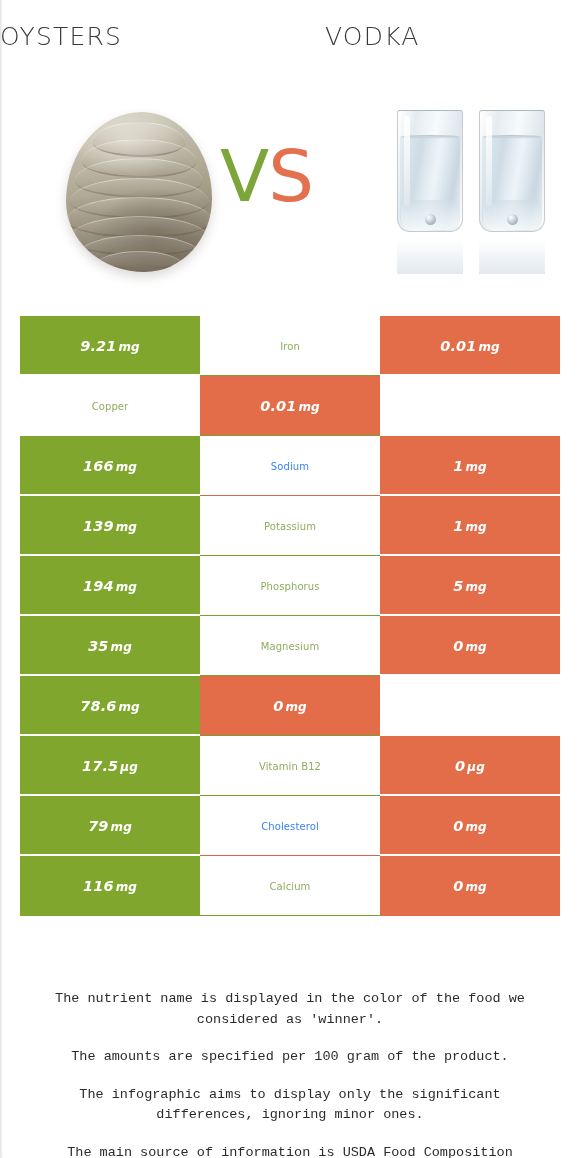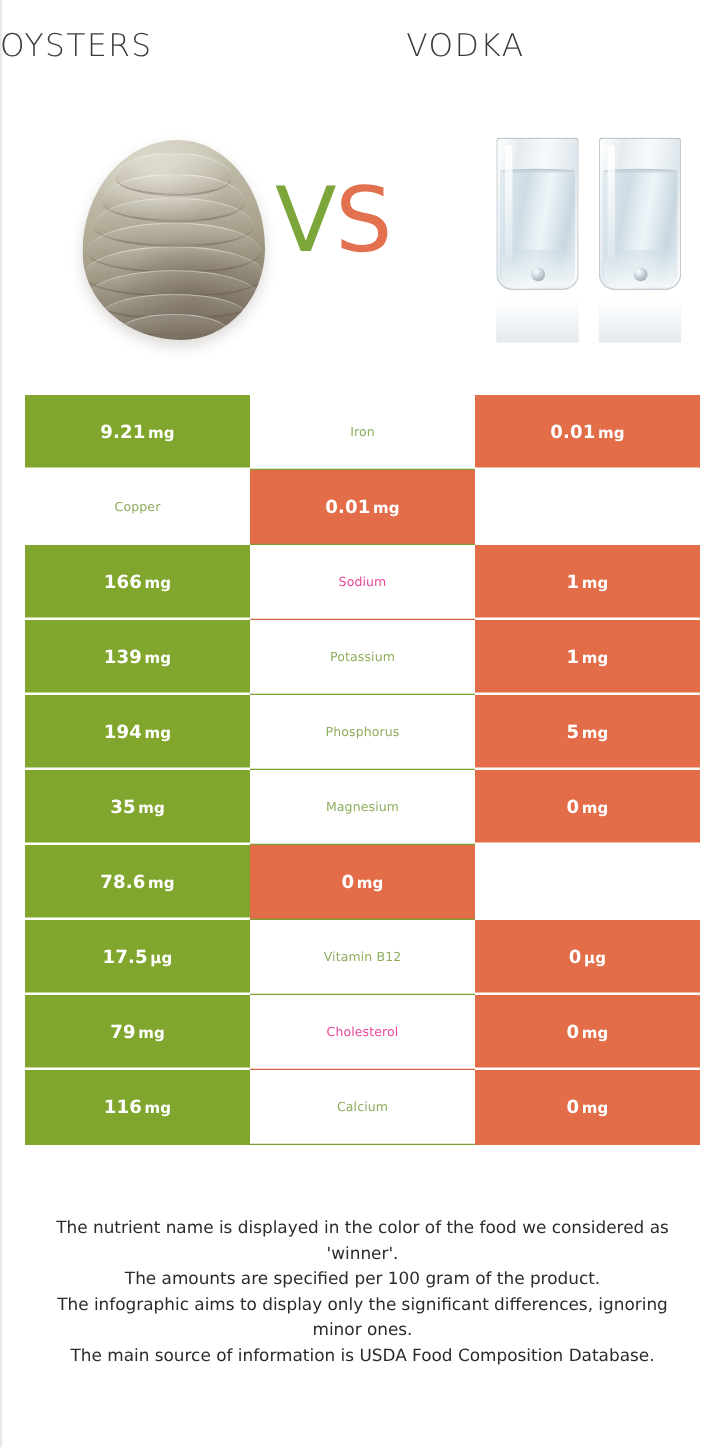--- a/index.html
+++ b/index.html
@@ -218,35 +218,36 @@
     background: #E36D49;
     color: #ffffff;
   }
 
   .amount {
     font-size: 14.5px;
     font-weight: 700;
     color: #ffffff;
     letter-spacing: 0.1px;
     font-family: "DejaVu Sans", sans-serif;
+    font-style: italic;
   }
   .amount .unit {
     font-size: 12px;
     font-weight: 600;
     margin-left: 2px;
   }
 
   .nutrient {
     font-size: 10px;
     font-weight: 400;
     letter-spacing: 0.1px;
     font-family: "DejaVu Sans", sans-serif;
   }
   .nutrient.green  { color: #8EAE5E; }
-  .nutrient.orange { color: #ec4899; }
+  .nutrient.orange { color: #3b82f6; }
 
   
   .row .sep {
     position: absolute;
     left: 180px;
     width: 180px;
     bottom: 0;
     height: 1px;
   }
   .row .sep.green  { background: #7C9F31; }
@@ -268,21 +269,21 @@
     position: absolute;
     left: 30px;
     top: 972px;
     width: 520px;
     text-align: center;
     font-size: 13.5px;
     line-height: 20.5px;
     color: #2b2b2b;
     font-family: "DejaVu Sans", sans-serif;
   }
-  .footer p { margin: 0; }
+  .footer p { margin: 17px; font-family: Liberation Mono, monospace; }
 
   .edge-left {
     position: absolute;
     left: 0; top: 0;
     width: 3px; height: 1158px;
     background: linear-gradient(90deg, #e2e2e2, #ffffff);
   }
 </style>
 </head>
 <body>

